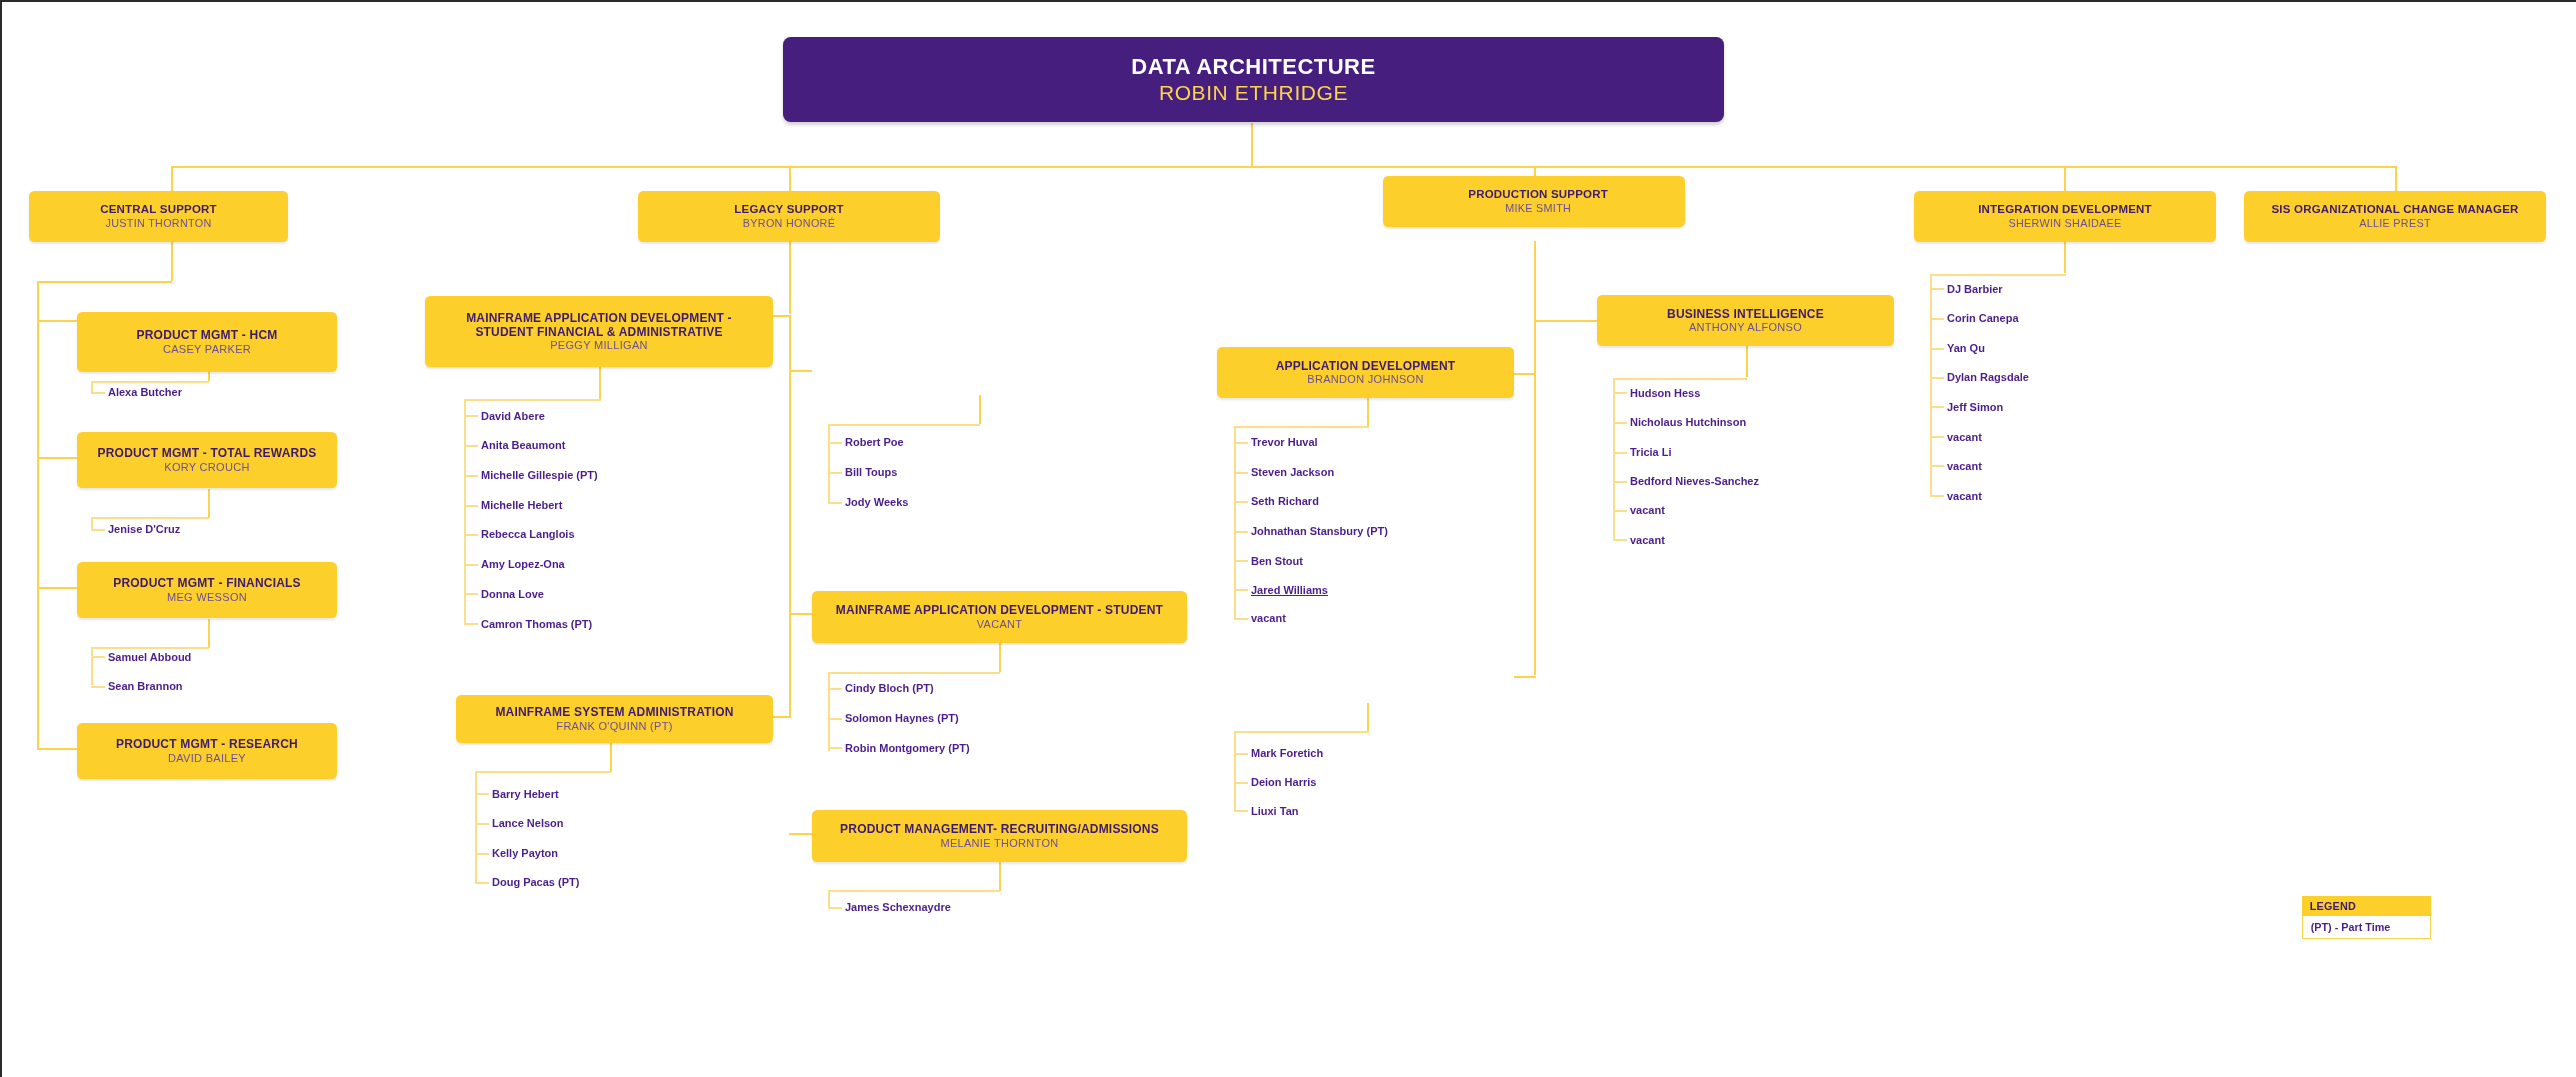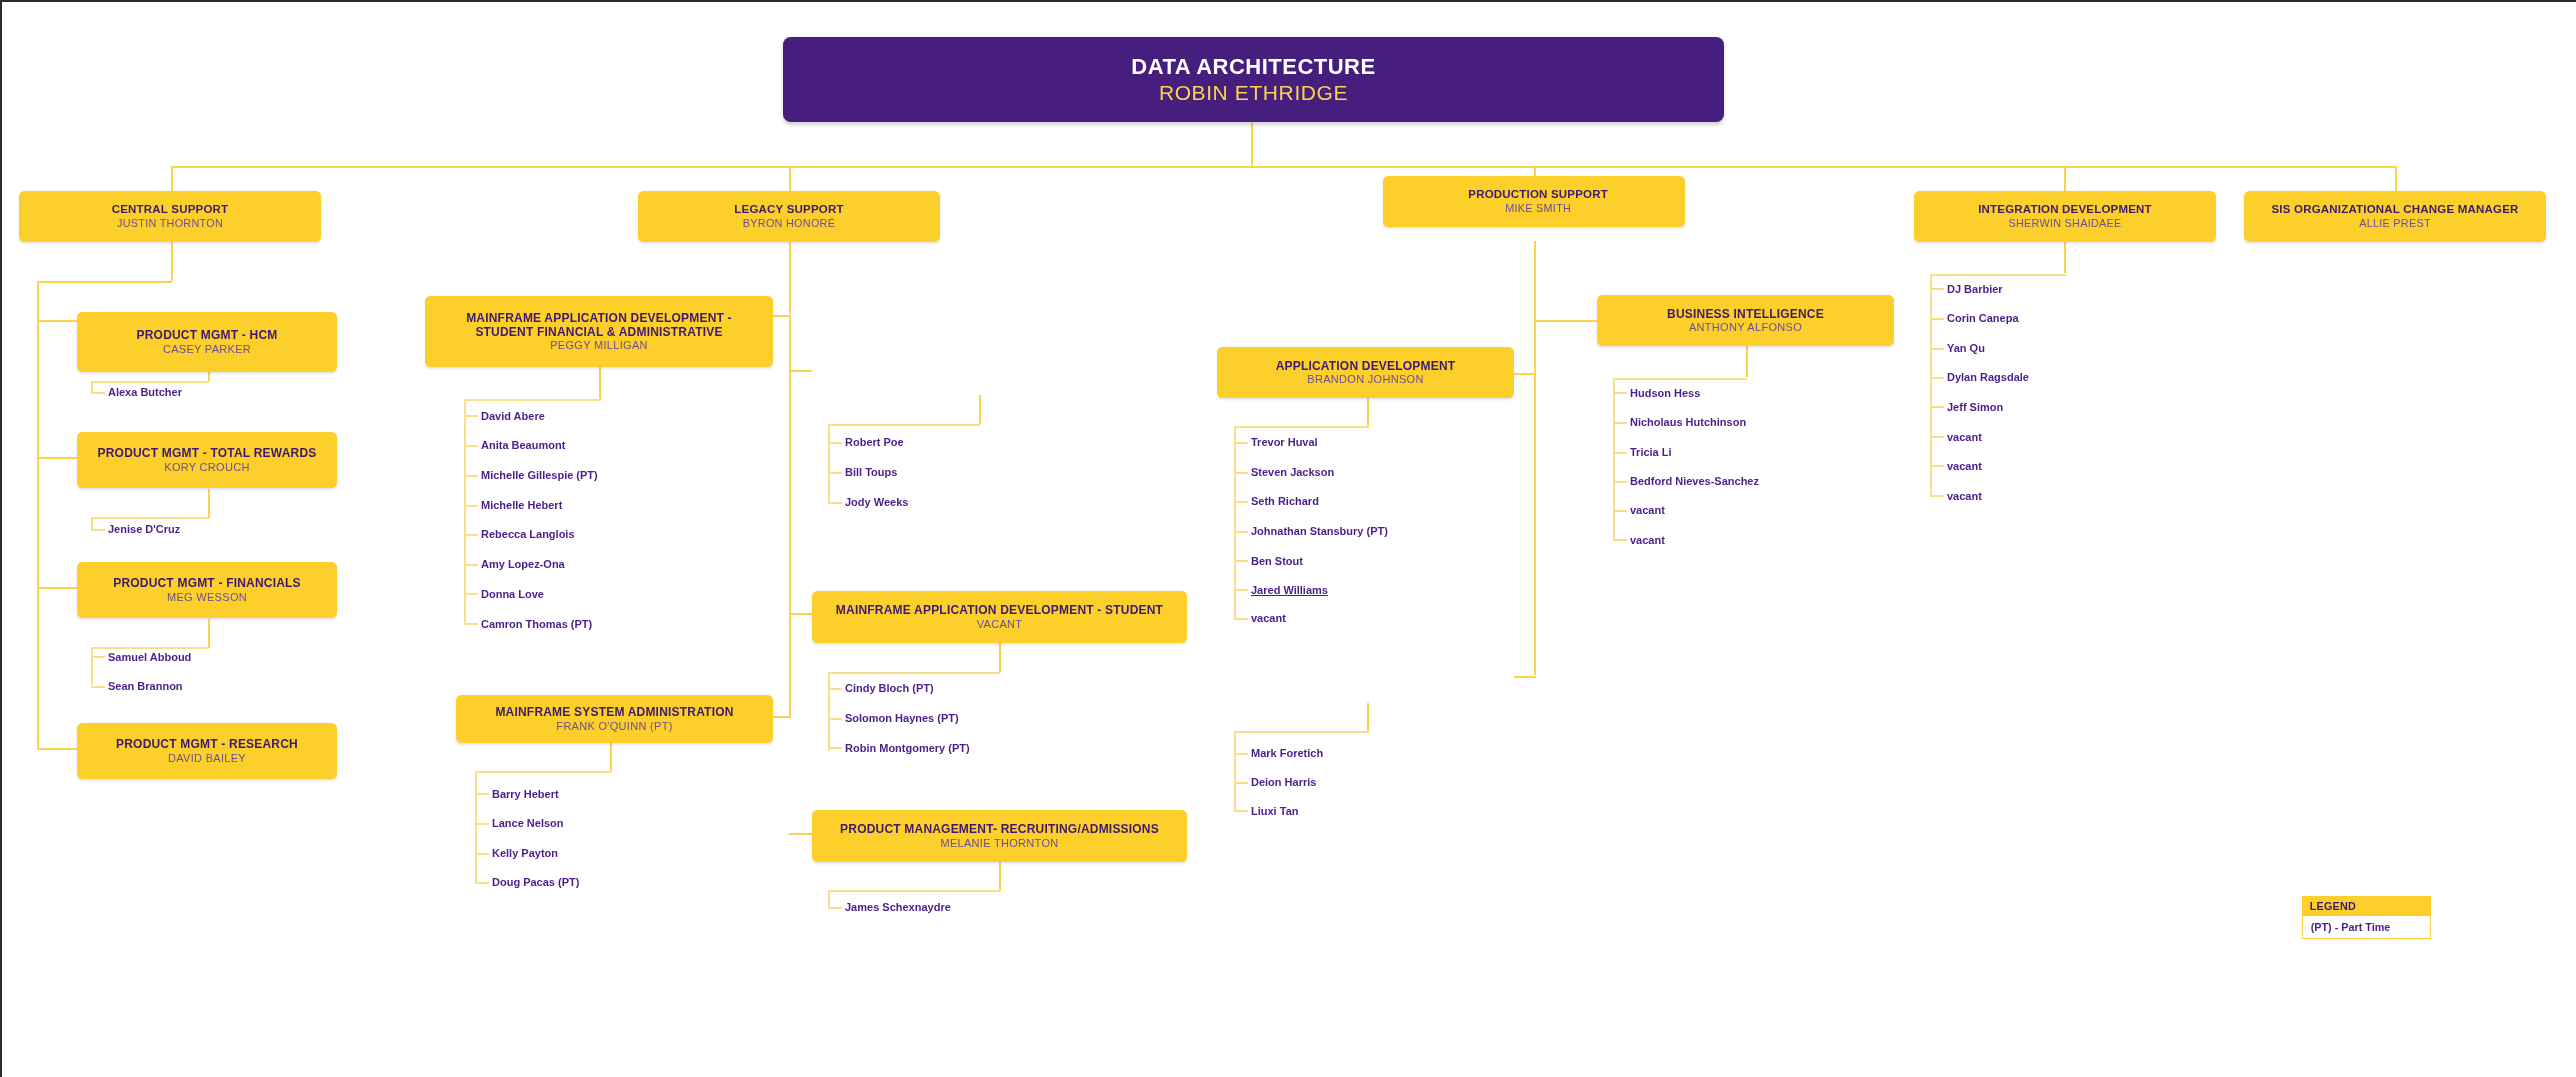--- a/index.html
+++ b/index.html
@@ -188,21 +188,21 @@
   <div class="ln h pale" style="left:1928px;top:404px;width:14px;"></div>
   <div class="ln h pale" style="left:1928px;top:434px;width:14px;"></div>
   <div class="ln h pale" style="left:1928px;top:463px;width:14px;"></div>
   <div class="ln h pale" style="left:1928px;top:493px;width:14px;"></div>
 
   <div class="root" style="left:781px;top:35px;width:941px;height:85px;">
     <div class="t">DATA ARCHITECTURE</div>
     <div class="s">ROBIN ETHRIDGE</div>
   </div>
 
-  <div class="bx lvl1" style="left:17px;top:189px;width:302px;height:51px;">
+  <div class="bx lvl1" style="left:27px;top:189px;width:259px;height:51px;">
     <div class="t">CENTRAL SUPPORT</div>
     <div class="s">JUSTIN THORNTON</div>
   </div>
 
   <div class="bx lvl1" style="left:636px;top:189px;width:302px;height:51px;">
     <div class="t">LEGACY SUPPORT</div>
     <div class="s">BYRON HONORÉ</div>
   </div>
 
   <div class="bx lvl1" style="left:1381px;top:174px;width:302px;height:51px;padding-left:16px;">

